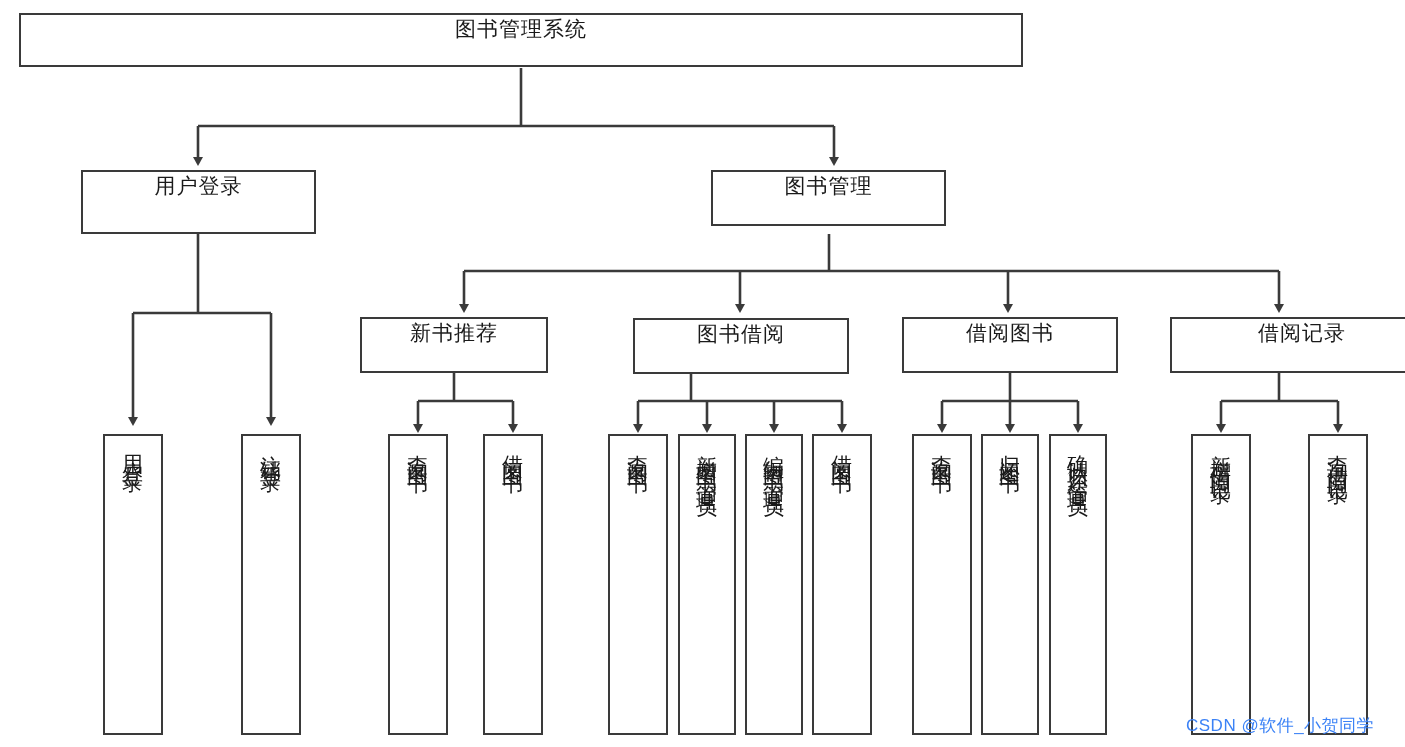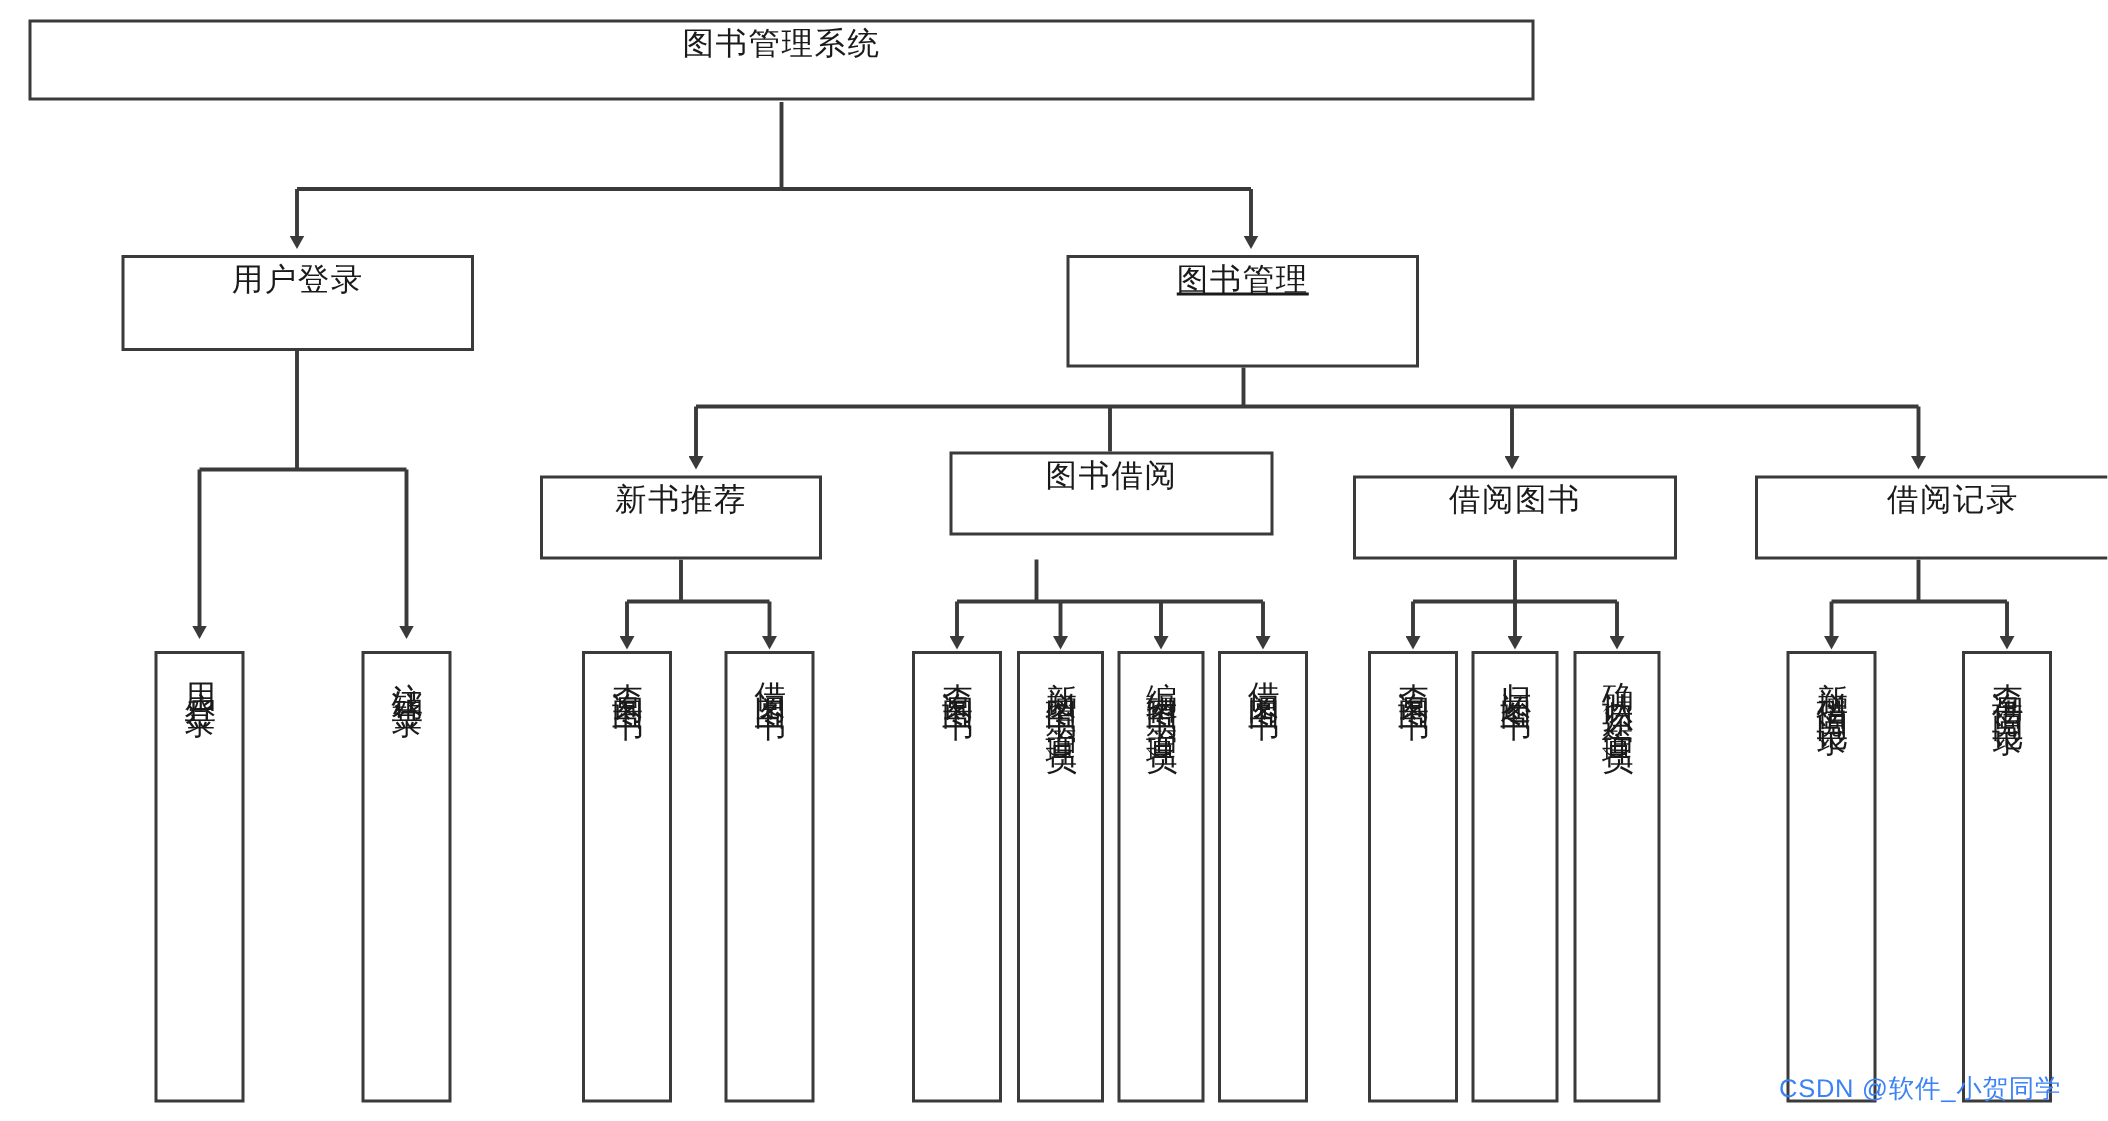--- a/index.html
+++ b/index.html
@@ -111,28 +111,28 @@
     </g>
   </svg>
 
   <div class="node-box node-h" style="left:19px; top:13px; width:1004px; height:54px;">
     <span>图书管理系统</span>
   </div>
 
   <div class="node-box node-h" style="left:81px; top:170px; width:235px; height:64px;">
     <span>用户登录</span>
   </div>
-  <div class="node-box node-h" style="left:711px; top:170px; width:235px; height:75px;text-decoration:underline;">
+  <div class="node-box node-h" style="left:711px; top:170px; width:235px; height:56px;">
     <span>图书管理</span>
   </div>
 
   <div class="node-box node-h" style="left:360px; top:317px; width:188px; height:56px;">
     <span>新书推荐</span>
   </div>
-  <div class="node-box node-h" style="left:633px; top:301px; width:216px; height:56px;">
+  <div class="node-box node-h" style="left:633px; top:318px; width:216px; height:56px;">
     <span>图书借阅</span>
   </div>
   <div class="node-box node-h" style="left:902px; top:317px; width:216px; height:56px;">
     <span>借阅图书</span>
   </div>
   <div class="node-box node-h" style="left:1170px; top:317px; width:264px; height:56px;">
     <span>借阅记录</span>
   </div>
 
   <div class="node-box" style="left:103px; top:434px; width:60px; height:301px;">

